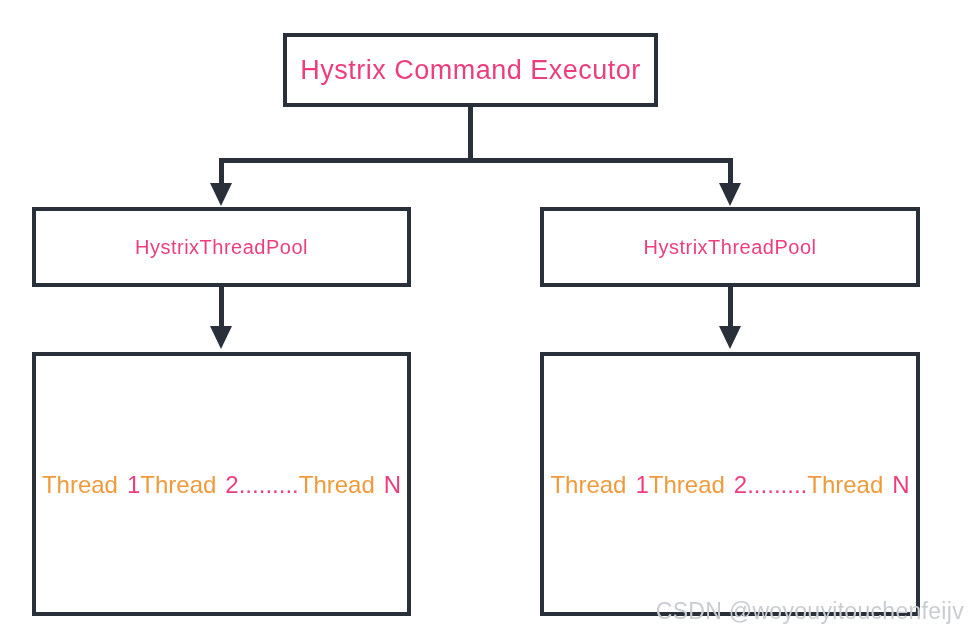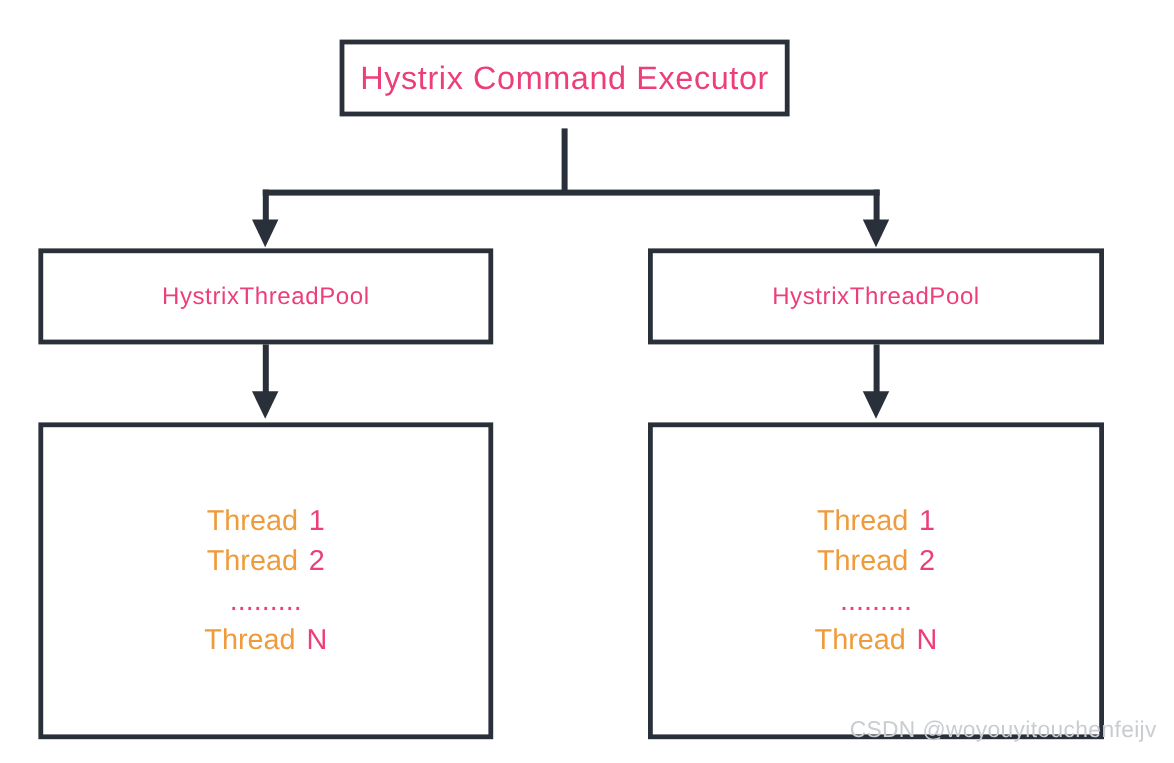--- a/index.html
+++ b/index.html
@@ -17,30 +17,30 @@
   }
   .box {
     position: absolute;
     background: #ffffff;
     border: 4px solid var(--line, #2A3039);
     box-sizing: border-box;
     display: flex;
     align-items: center;
     justify-content: center;
   }
-  .box-executor { left: 283px; top: 33px;  width: 375px; height: 64px; }
+  .box-executor { left: 283px; top: 33px;  width: 375px; height: 74px; }
   .box-pool-left  { left: 32px;  top: 207px; width: 379px; height: 80px; }
   .box-pool-right { left: 540px; top: 207px; width: 380px; height: 80px; }
   .box-threads-left  { left: 32px;  top: 352px; width: 379px; height: 264px; }
   .box-threads-right { left: 540px; top: 352px; width: 380px; height: 264px; }
 
   .executor-label { color: var(--pink, #ED3E7C); font-size: 27px; letter-spacing: 0.5px; }
   .pool-label     { color: var(--pink, #ED3E7C); font-size: 20px; letter-spacing: 0.5px; }
 
-  .tgroup { display: flex; flex-direction: column; align-items: center; }
+  .tgroup { display: flex; flex-direction: row; align-items: center; }
   .tline  { text-align: center; font-size: 24px; line-height: 33px; white-space: nowrap; }
   .tword  { color: var(--orange, #EF9B3B); }
   .tmark  { color: var(--pink, #ED3E7C); margin-left: 9px; }
   .tword:empty + .tmark { margin-left: 0; }
 
   .cline {
     position: absolute;
     background: var(--line, #2A3039);
   }
   .l-stem        { left: 468px; top: 107px; width: 5px;  height: 55px; }
@@ -59,21 +59,21 @@
   }
   .a-left-1  { left: 210px; top: 183px; }
   .a-right-1 { left: 719px; top: 183px; }
   .a-left-2  { left: 210px; top: 326px; }
   .a-right-2 { left: 719px; top: 326px; }
 
   .watermark {
     position: absolute;
     top: 598px;
     right: 14px;
-    font-size: 19px;
+    font-size: 23px;
     color: var(--watermark, #C9CDD2);
     letter-spacing: 0.3px;
     z-index: 10;
     white-space: nowrap;
   }
 </style>
 </head>
 <body>
 
 <div class="canvas">

